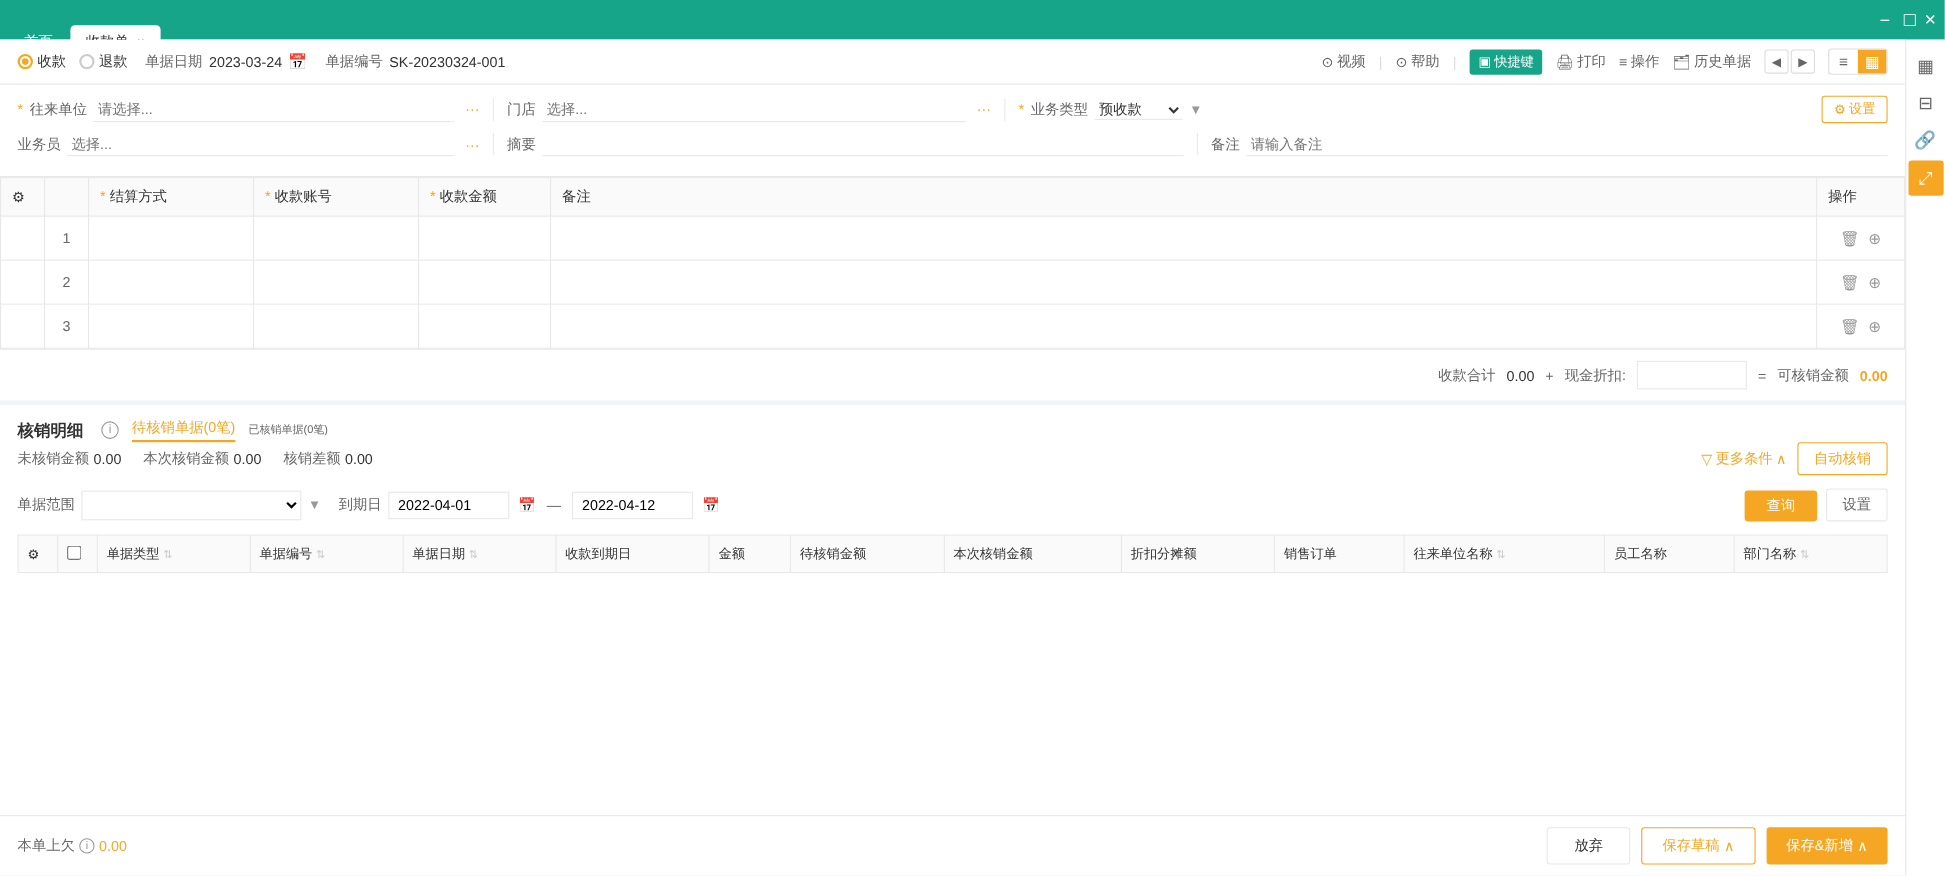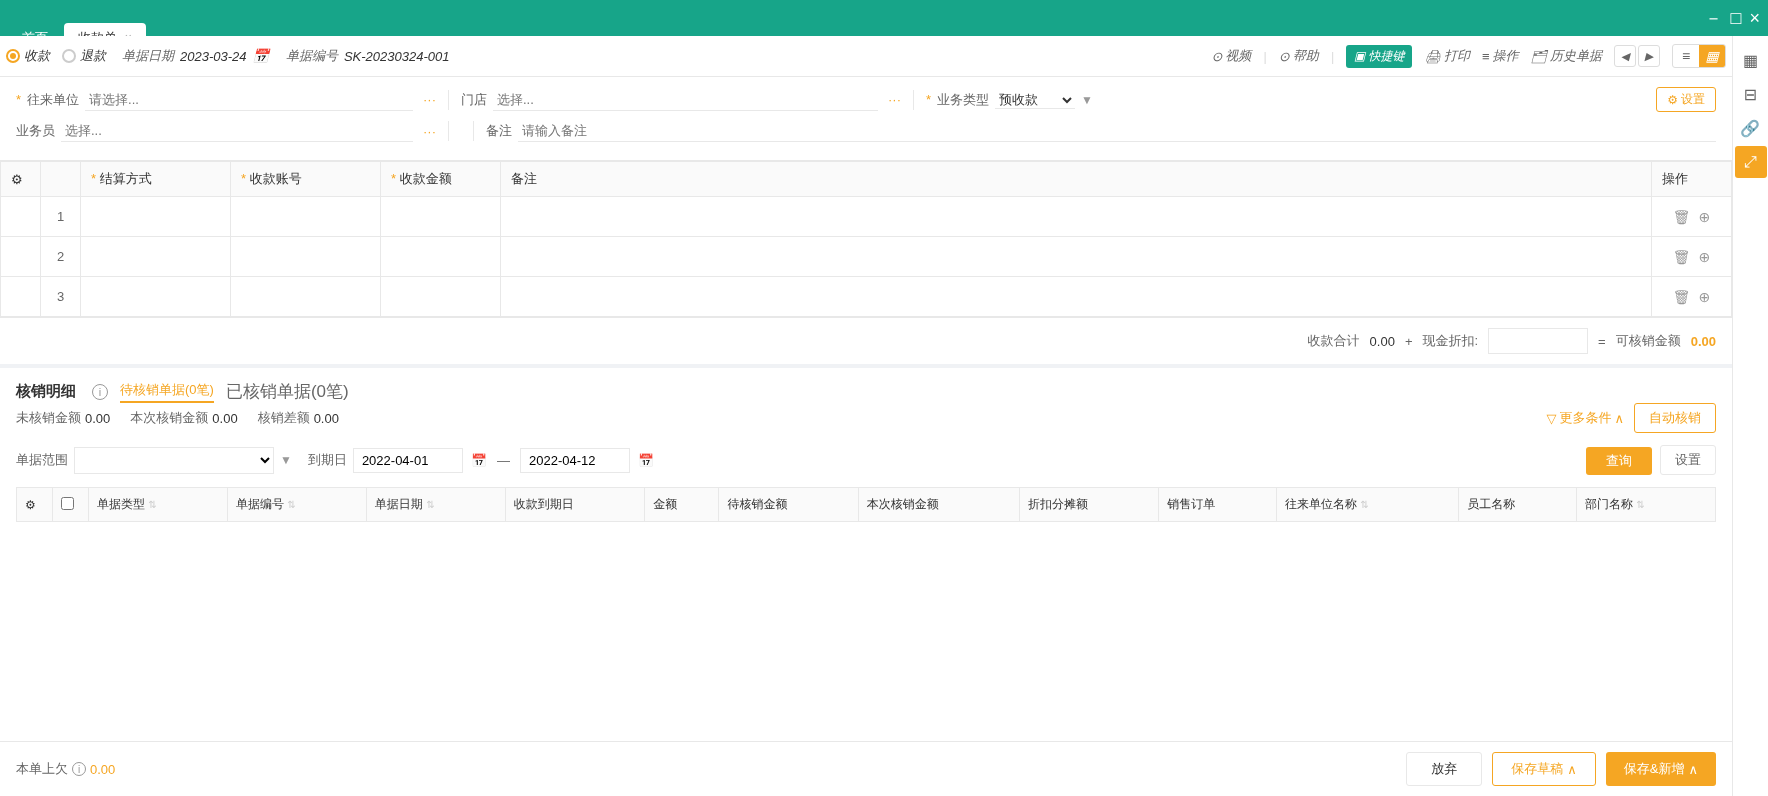--- a/index.html
+++ b/index.html
@@ -49,26 +49,25 @@
       height: calc(100vh - 36px);
       display: flex;
       flex-direction: column;
       overflow: hidden;
     }
 
     
     .toolbar {
       display: flex;
       align-items: center;
-      padding: 8px 6px;
+      padding: 8px 16px;
       border-bottom: 1px solid #e8e8e8;
       gap: 16px;
       background: #fff;
       flex-shrink: 0;
-      font-style: italic;
     }
     .radio-group {
       display: flex;
       align-items: center;
       gap: 12px;
     }
     .radio-item {
       display: flex;
       align-items: center;
       gap: 4px;
@@ -312,21 +311,21 @@
     }
     .pending-tab {
       color: #f5a623;
       font-size: 13px;
       cursor: pointer;
       border-bottom: 2px solid #f5a623;
       padding-bottom: 2px;
     }
     .done-tab {
       color: #666;
-      font-size: 17px;
+      font-size: 10px;
       cursor: pointer;
       text-align: center;
     }
     .writeoff-stats {
       display: flex;
       align-items: center;
       gap: 20px;
       margin-bottom: 12px;
       font-size: 13px;
       color: #666;
@@ -610,20 +609,24 @@
         </button>
       </div>
     </div>
     <div class="form-row">
       <div class="form-field" style="max-width: 420px;">
         <span class="field-label">业务员</span>
         <input class="field-input" type="text" placeholder="选择..." style="">
         <span class="field-more">···</span>
       </div>
       <div class="field-divider"></div>
+      <div class="form-field">
+        <span class="field-label">摘要</span>
+        <input class="field-input" type="text" style="">
+      </div>
       <div class="field-divider"></div>
       <div class="form-field">
         <span class="field-label">备注</span>
         <input class="field-input" type="text" placeholder="请输入备注" style="">
       </div>
     </div>
   </div>
 
   <div class="table-section">
     <table class="data-table">

